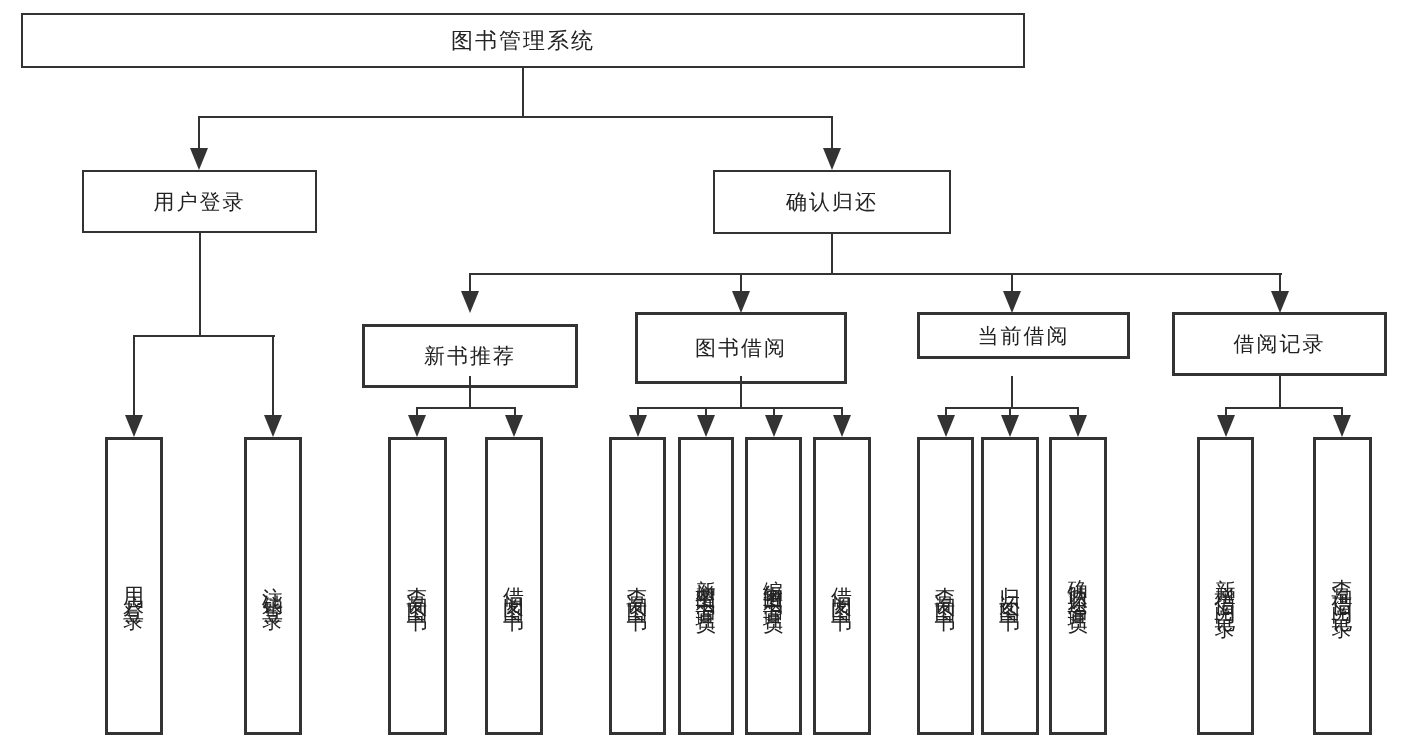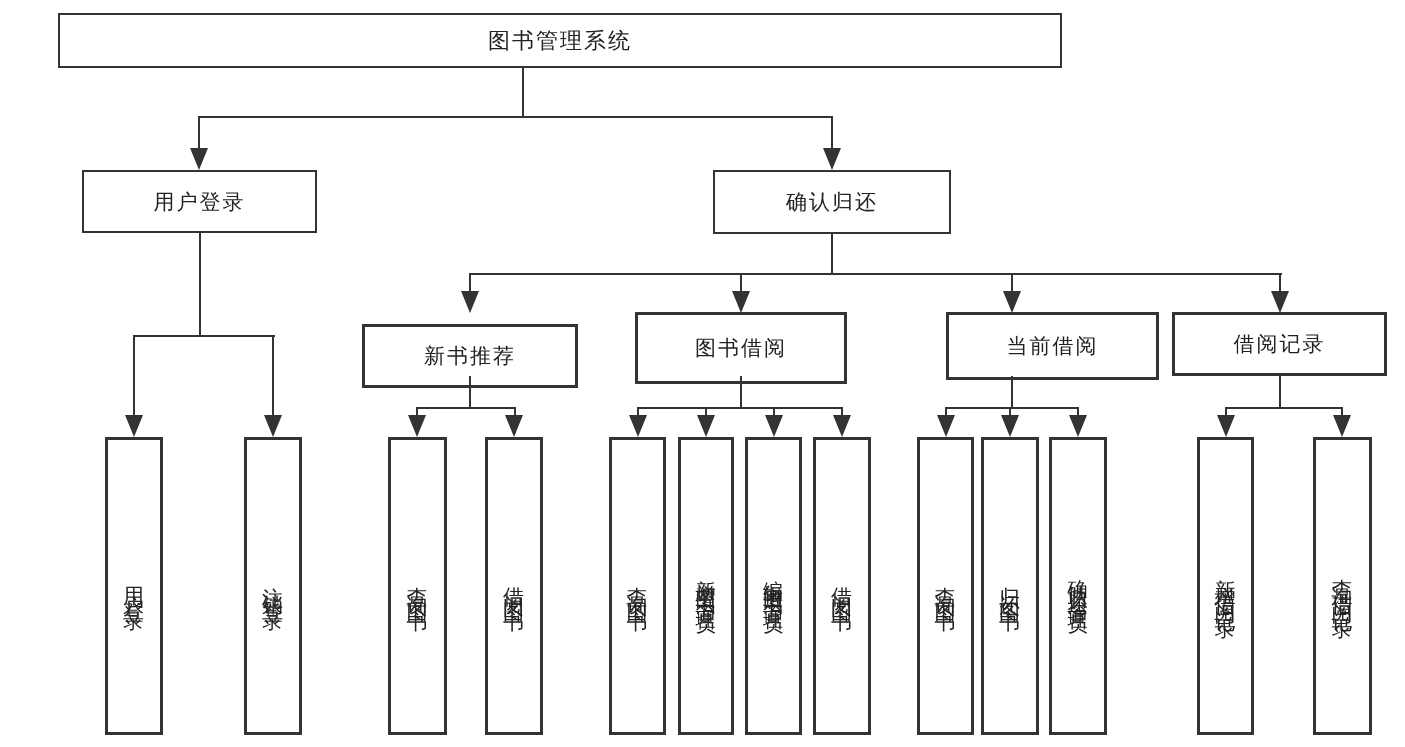--- a/index.html
+++ b/index.html
@@ -14,21 +14,21 @@
     position:absolute;
     background:#ffffff;
     border:3px solid #333333;
     box-sizing:border-box;
     display:flex;
     align-items:center;
     justify-content:center;
     color:#222222;
   }
   .hbox{font-size:21px;letter-spacing:2px;}
-  .root{border-width:2px;font-size:22px;margin-left:37px;}
+  .root{border-width:2px;font-size:22px;}
   .l2{border-width:2px;}
   .vbox span{
     writing-mode:vertical-rl;
     text-orientation:mixed;
     font-size:21px;
     letter-spacing:8px;
     line-height:1;
     white-space:nowrap;
   }
   .vbox.long span{letter-spacing:5px;font-size:20px;}
@@ -66,21 +66,21 @@
   <div class="box hbox l2" style="left:713px;top:170px;width:238px;height:64px">
     <span>确认归还</span>
   </div>
 
   <div class="box hbox" style="left:362px;top:324px;width:216px;height:64px">
     <span>新书推荐</span>
   </div>
   <div class="box hbox" style="left:635px;top:312px;width:212px;height:72px">
     <span>图书借阅</span>
   </div>
-  <div class="box hbox" style="left:946px;top:312px;width:213px;height:68px">
+  <div class="box hbox" style="left:917px;top:312px;width:213px;height:47px">
     <span>当前借阅</span>
   </div>
   <div class="box hbox" style="left:1172px;top:312px;width:215px;height:64px">
     <span>借阅记录</span>
   </div>
 
   <div class="box vbox" style="left:105px;top:437px;width:58px;height:298px">
     <span>用户登录</span>
   </div>
   <div class="box vbox" style="left:244px;top:437px;width:58px;height:298px">

